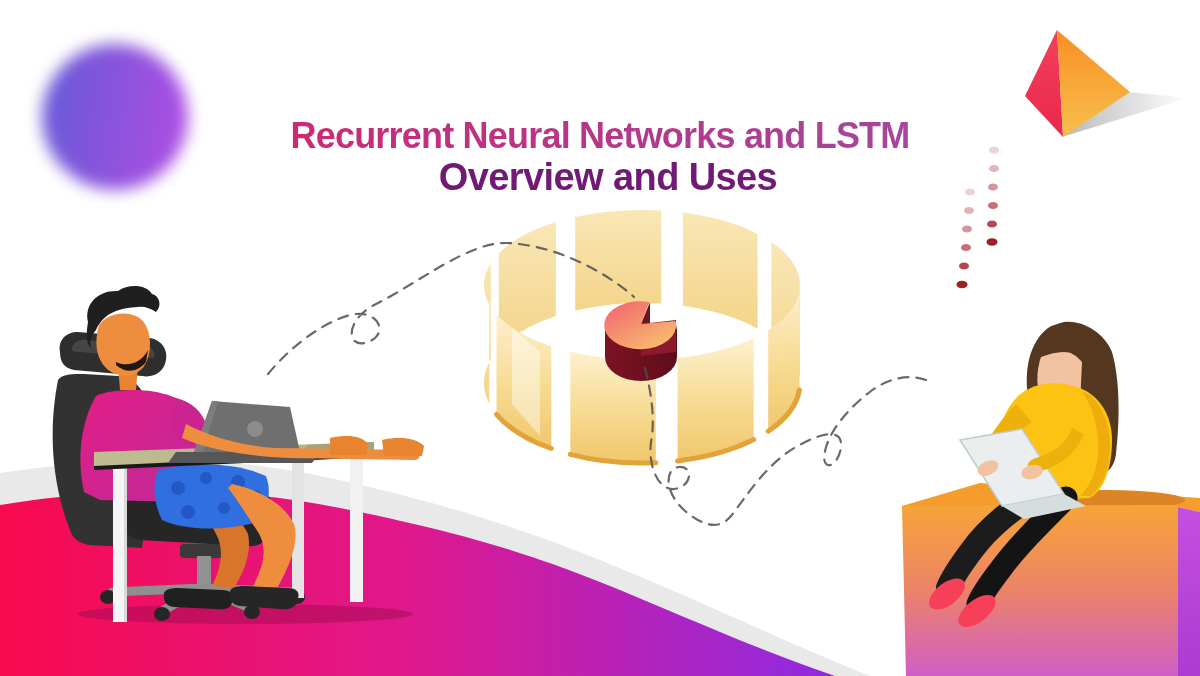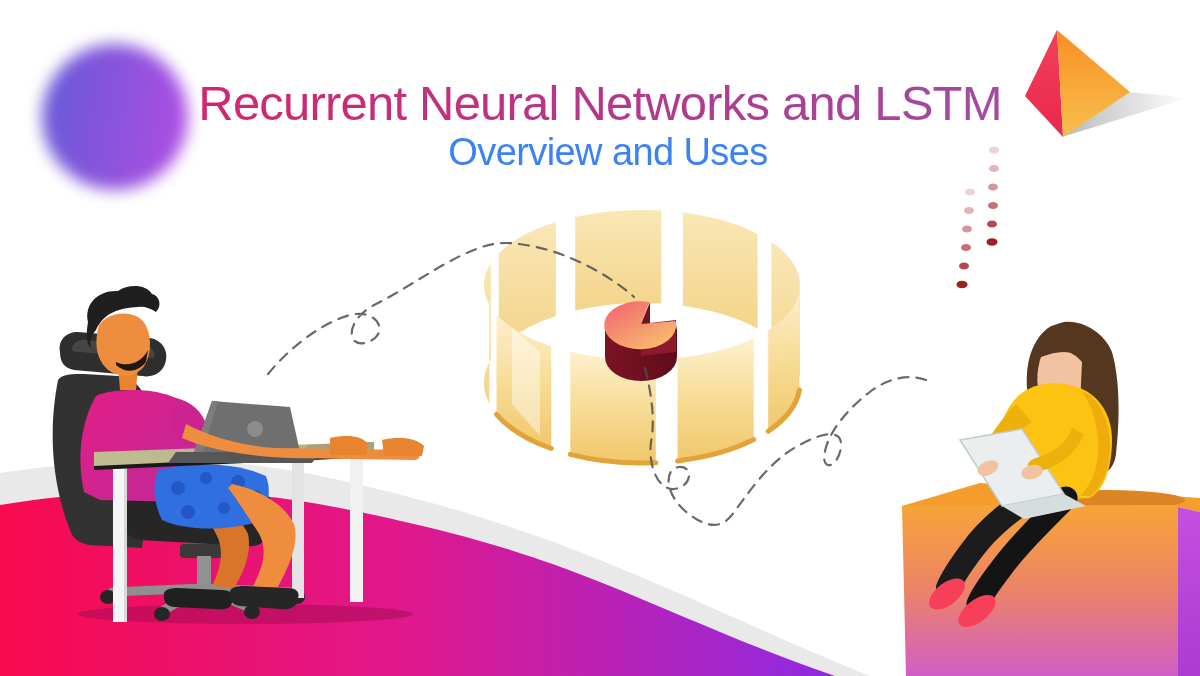--- a/index.html
+++ b/index.html
@@ -7,25 +7,25 @@
     position:relative;width:1200px;height:676px;background:#ffffff;
     overflow:hidden;font-family:"Liberation Sans",sans-serif;margin:0 auto;
   }
   .blur-circle{
     position:absolute;left:42px;top:44px;width:146px;height:146px;border-radius:50%;
     background:linear-gradient(100deg,#6b59d8 10%,#ab4ee2 90%);
     filter:blur(8px);
   }
   .title-wrap{position:absolute;left:0;top:76px;width:1200px;text-align:center;line-height:1.12;}
   .title-line1{
-    font-size:49px;font-weight:400;letter-spacing:-0.8px;color:#c02b82;
+    font-size:36px;font-weight:700;letter-spacing:-0.8px;color:#c02b82;
     background:linear-gradient(90deg,#e31b60 0%,#b13a8c 55%,#9a55ad 100%);
-    -webkit-background-clip:text;background-clip:text;-webkit-text-fill-color:transparent;
+    -webkit-background-clip:text;background-clip:text;margin-top:40px;-webkit-text-fill-color:transparent;
   }
-  .title-line2{font-size:38px;font-weight:400;letter-spacing:-0.6px;color:#3b82f6;padding-left:16px;}
+  .title-line2{font-size:38px;font-weight:700;letter-spacing:-0.6px;color:#701a75;padding-left:16px;}
   svg.scene{position:absolute;left:0;top:0;}
 </style>
 </head>
 <body>
 
 <div class="canvas">
 
   <div class="blur-circle"></div>
 
   <svg class="scene" width="1200" height="676" viewBox="0 0 1200 676">

